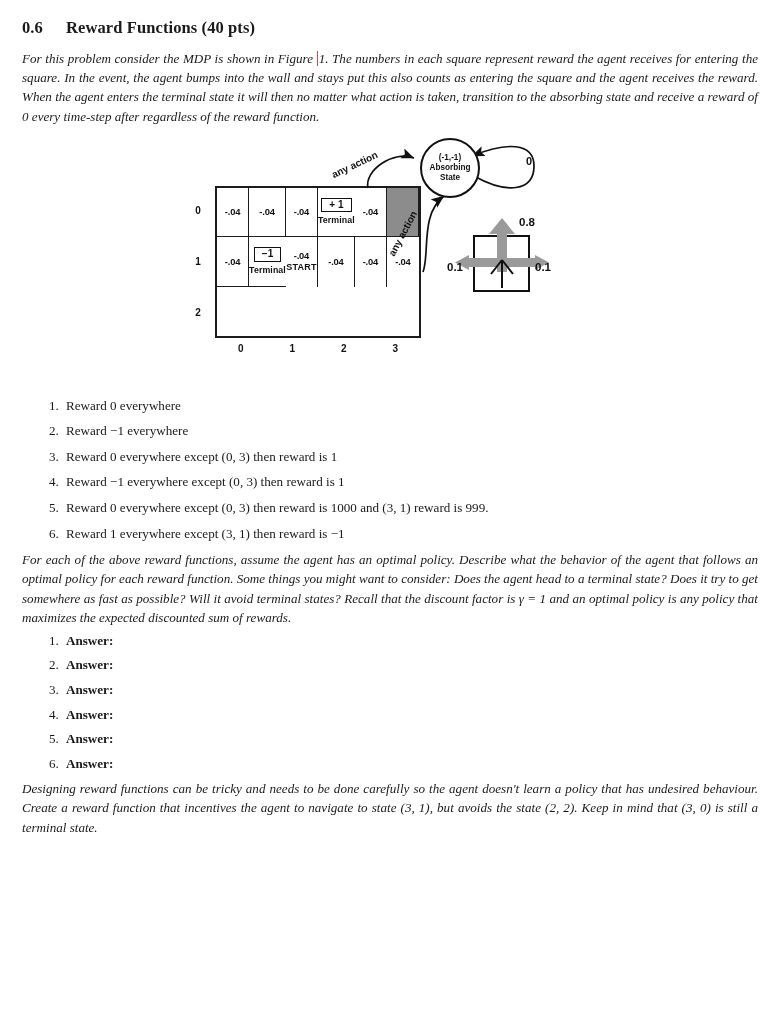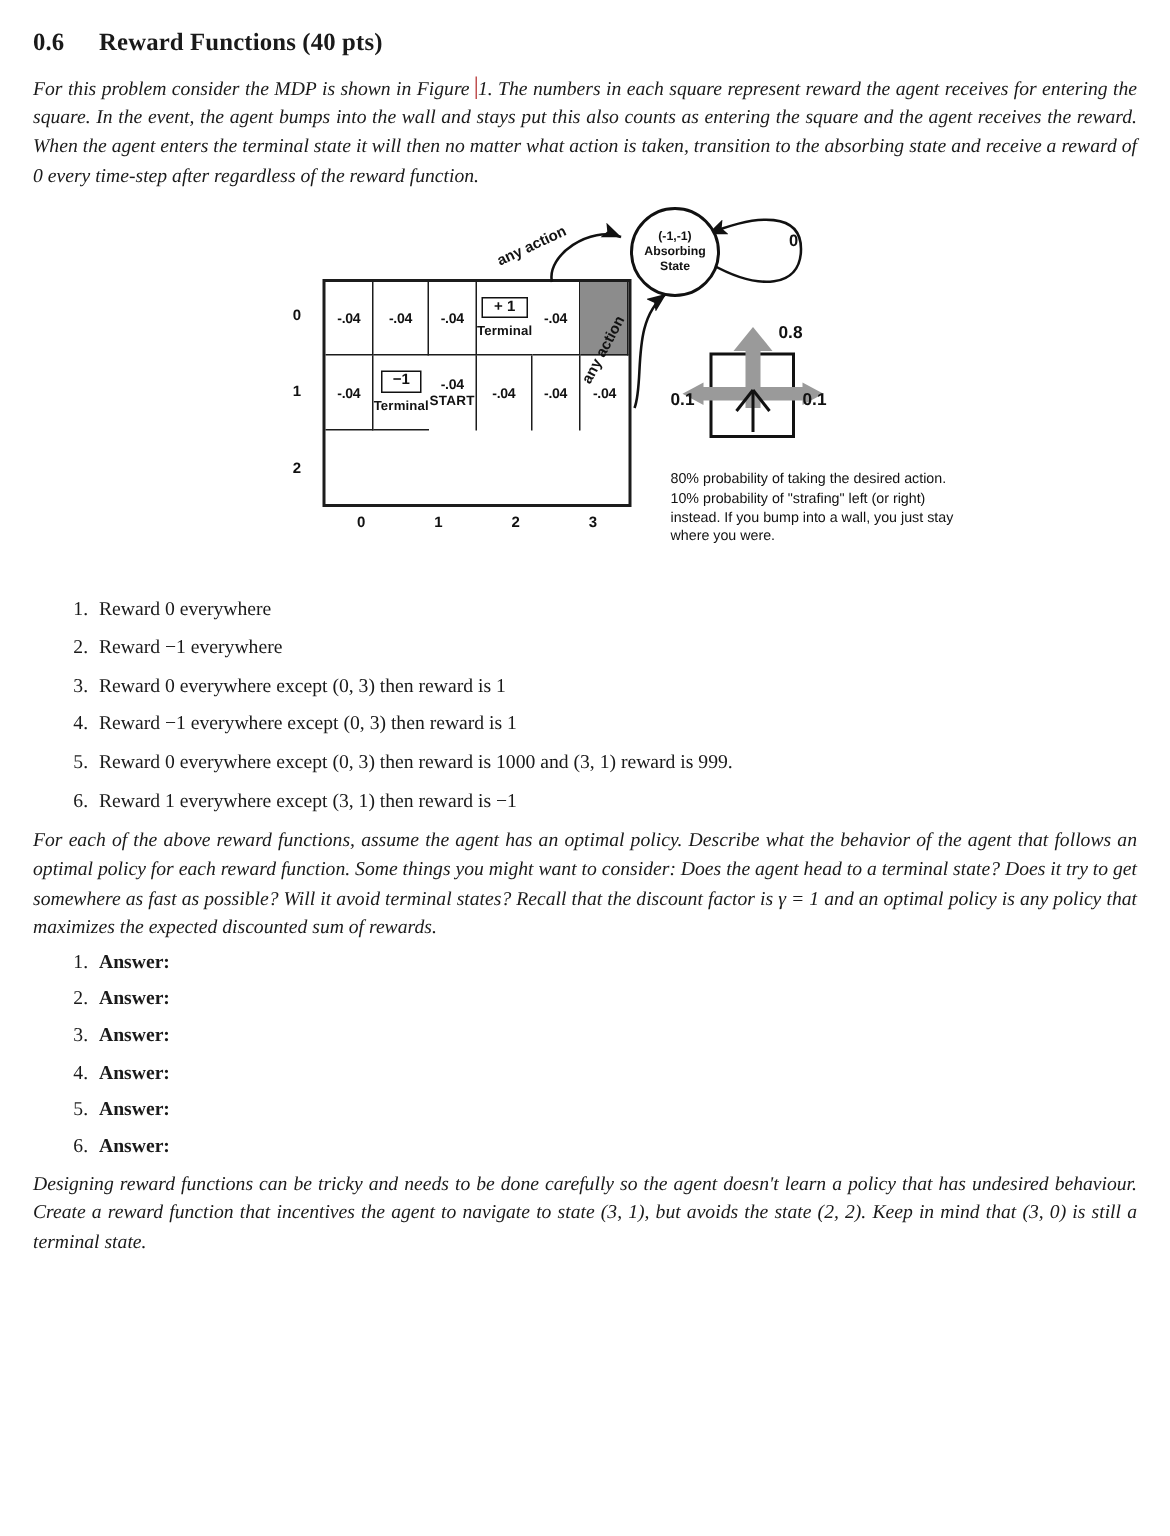--- a/index.html
+++ b/index.html
@@ -371,21 +371,20 @@
 
           <g stroke="#111" stroke-width="2" fill="none">
             <line x1="55" y1="72" x2="55" y2="44"></line>
             <line x1="55" y1="44" x2="44" y2="58"></line>
             <line x1="55" y1="44" x2="66" y2="58"></line>
           </g>
         </svg>
         <span class="strafe-lbl top">0.8</span>
         <span class="strafe-lbl left">0.1</span>
         <span class="strafe-lbl right">0.1</span>
-        <div class="strafe-note">80% probability of taking the desired action. 10% probability of "strafing" left (or right) instead. If you bump into a wall, you just stay where you were.</div>
       </div>
 
     </div>
   </div>
 
 
 
 
   <ol class="items">
     <li>Reward 0 everywhere</li>

